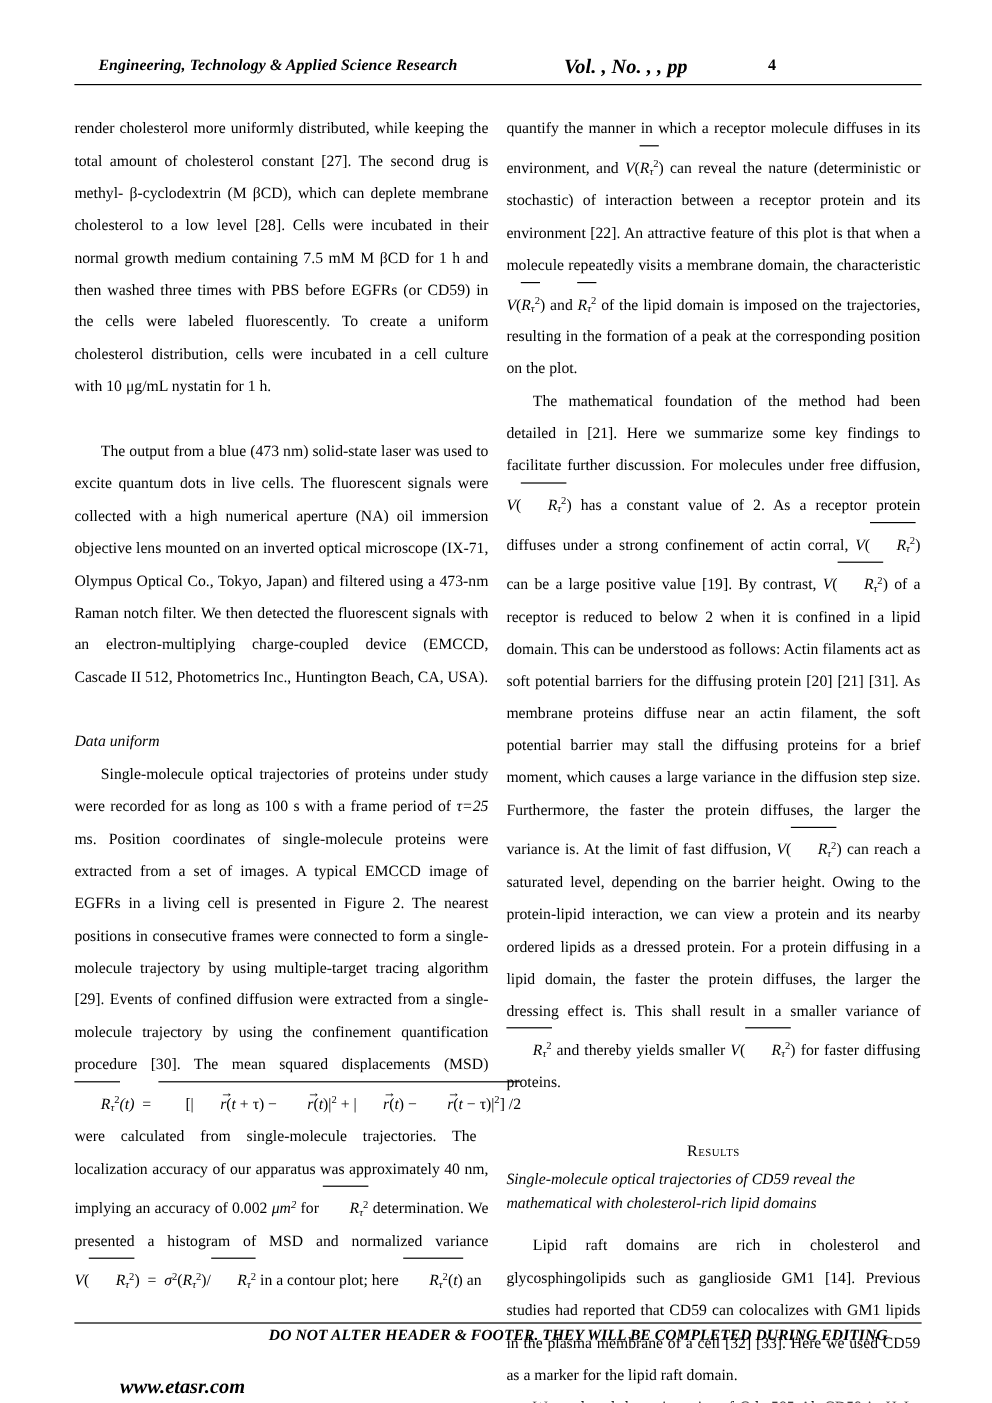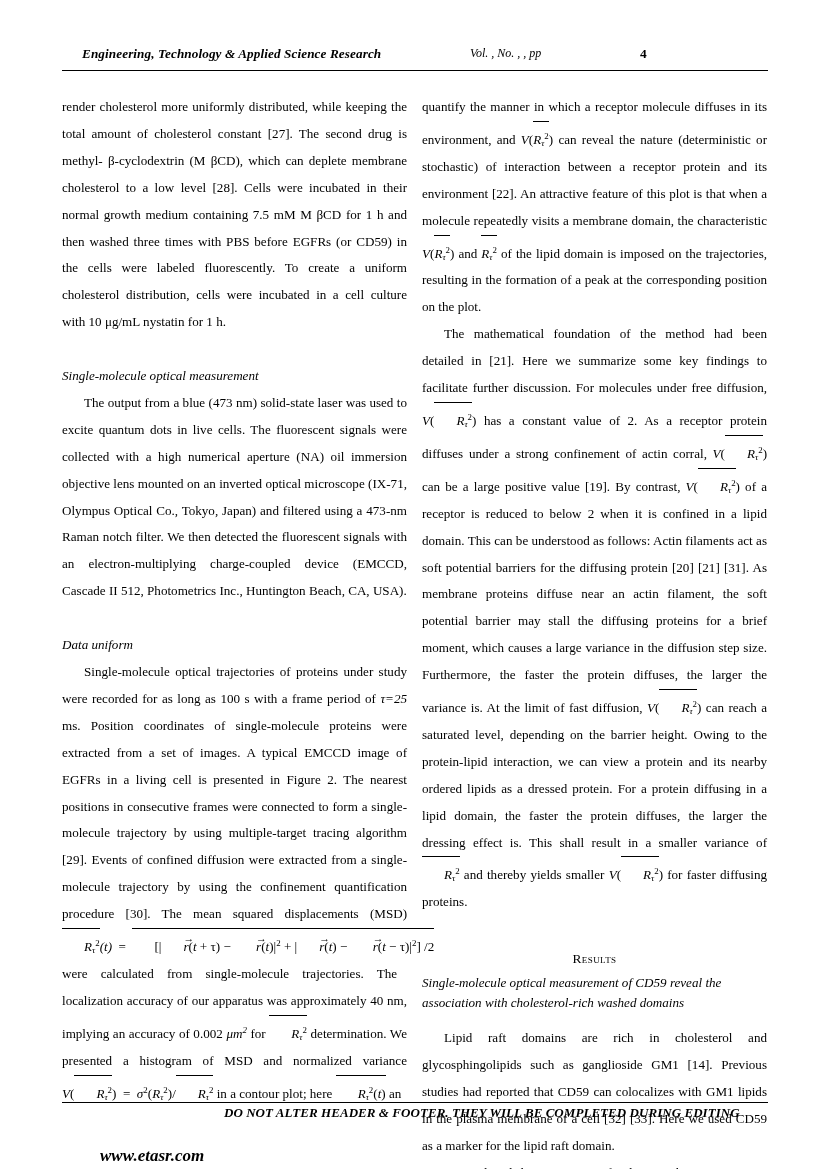--- a/index.html
+++ b/index.html
@@ -38,22 +38,22 @@
     font-weight: bold;
     font-size: 13.2px;
     white-space: nowrap;
     letter-spacing: 0.1px;
   }
   .header-volume {
     position: absolute;
     left: 408px;
     top: 0;
     font-style: italic;
-    font-weight: normal;
-    font-size: 12px;
+    font-weight: bold;
+    font-size: 17px;
     white-space: nowrap;
   }
   .header-pageno {
     position: absolute;
     left: 578px;
     top: 0;
     font-weight: bold;
     font-size: 13.4px;
   }
   .header-rule {
@@ -193,43 +193,42 @@
     <div class="header-volume">Vol. , No. , , pp</div>
     <div class="header-pageno">4</div>
   </div>
   <div class="header-rule"></div>
 
   <div class="col col-left">
 
     <p class="body noindent">render cholesterol more uniformly distributed, while keeping the total amount of cholesterol constant [27]. The second drug is methyl- β-cyclodextrin (M βCD), which can deplete membrane cholesterol to a low level [28]. Cells were incubated in their normal growth medium containing 7.5 mM M βCD for 1 h and then washed three times with PBS before EGFRs (or CD59) in the cells were labeled fluorescently. To create a uniform cholesterol distribution, cells were incubated in a cell culture with 10 μg/mL nystatin for 1 h.</p>
 
     <div class="gap-before-sub"></div>
-    <p class="subhead">Single-molecule optical measurement</p>
 
     <p class="body">The output from a blue (473 nm) solid-state laser was used to excite quantum dots in live cells. The fluorescent signals were collected with a high numerical aperture (NA) oil immersion objective lens mounted on an inverted optical microscope (IX-71, Olympus Optical Co., Tokyo, Japan) and filtered using a 473-nm Raman notch filter. We then detected the fluorescent signals with an electron-multiplying charge-coupled device (EMCCD, Cascade II 512, Photometrics Inc., Huntington Beach, CA, USA).</p>
 
     <div class="gap-before-sub"></div>
     <p class="subhead">Data uniform</p>
 
     <p class="body"><span>Single-molecule optical trajectories of proteins under study were recorded for as long as 100 s with a frame period of </span><span class="m mi">τ=25</span><span> ms. Position coordinates of single-molecule proteins were extracted from a set of images. A typical EMCCD image of EGFRs in a living cell is presented in Figure 2. The nearest positions in consecutive frames were connected to form a single-molecule trajectory by using multiple-target tracing algorithm [29]. Events of confined diffusion were extracted from a single-molecule trajectory by using the confinement quantification procedure [30]. The mean squared displacements (MSD) </span><span class="m"><span class="ovl"><span class="mi">R</span><sub class="sb mi">τ</sub><sup class="ex">2</sup></span><span class="mi">(t)</span> &nbsp;=&nbsp; <span class="ovl">[|<span class="vec"><span class="arrow">→</span><span class="mi">r</span></span>(<span class="mi">t</span> + τ) − <span class="vec"><span class="arrow">→</span><span class="mi">r</span></span>(<span class="mi">t</span>)|<sup class="ex">2</sup> + |<span class="vec"><span class="arrow">→</span><span class="mi">r</span></span>(<span class="mi">t</span>) − <span class="vec"><span class="arrow">→</span><span class="mi">r</span></span>(<span class="mi">t</span> − τ)|<sup class="ex">2</sup>] /2</span></span><span> were calculated from single-molecule trajectories. The localization accuracy of our apparatus was approximately 40 nm, implying an accuracy of 0.002 </span><span class="m mi"><span>μm</span><sup class="ex">2</sup></span><span> for </span><span class="m"><span class="ovl"><span class="mi">R</span><sub class="sb mi">τ</sub><sup class="ex">2</sup></span></span><span> determination. We presented a histogram of MSD and normalized variance </span><span class="m"><span class="mi">V</span>(<span class="ovl"><span class="mi">R</span><sub class="sb mi">τ</sub><sup class="ex">2</sup></span>) &nbsp;=&nbsp; <span class="mi">σ</span><sup class="ex">2</sup>(<span class="mi">R</span><sub class="sb mi">τ</sub><sup class="ex">2</sup>)/<span class="ovl"><span class="mi">R</span><sub class="sb mi">τ</sub><sup class="ex">2</sup></span></span><span> in a contour plot; here </span><span class="m"><span class="ovl"><span class="mi">R</span><sub class="sb mi">τ</sub><sup class="ex">2</sup>(<span class="mi">t</span>)</span></span><span> an</span></p>
 
   </div>
 
   <div class="col col-right">
 
     <p class="body noindent"><span>quantify the manner in which a receptor molecule diffuses in its environment, and </span><span class="m"><span class="mi">V</span>(<span class="ovl"><span class="mi">R</span><sub class="sb mi">τ</sub><sup class="ex">2</sup></span>)</span><span> can reveal the nature (deterministic or stochastic) of interaction between a receptor protein and its environment [22]. An attractive feature of this plot is that when a molecule repeatedly visits a membrane domain, the characteristic </span><span class="m"><span class="mi">V</span>(<span class="ovl"><span class="mi">R</span><sub class="sb mi">τ</sub><sup class="ex">2</sup></span>)</span><span> and </span><span class="m"><span class="ovl"><span class="mi">R</span><sub class="sb mi">τ</sub><sup class="ex">2</sup></span></span><span> of the lipid domain is imposed on the trajectories, resulting in the formation of a peak at the corresponding position on the plot.</span></p>
 
     <p class="body"><span>The mathematical foundation of the method had been detailed in [21]. Here we summarize some key findings to facilitate further discussion. For molecules under free diffusion, </span><span class="m"><span class="mi">V</span>(<span class="ovl"><span class="mi">R</span><sub class="sb mi">τ</sub><sup class="ex">2</sup></span>)</span><span> has a constant value of 2. As a receptor protein diffuses under a strong confinement of actin corral, </span><span class="m"><span class="mi">V</span>(<span class="ovl"><span class="mi">R</span><sub class="sb mi">τ</sub><sup class="ex">2</sup></span>)</span><span> can be a large positive value [19]. By contrast, </span><span class="m"><span class="mi">V</span>(<span class="ovl"><span class="mi">R</span><sub class="sb mi">τ</sub><sup class="ex">2</sup></span>)</span><span> of a receptor is reduced to below 2 when it is confined in a lipid domain. This can be understood as follows: Actin filaments act as soft potential barriers for the diffusing protein [20] [21] [31]. As membrane proteins diffuse near an actin filament, the soft potential barrier may stall the diffusing proteins for a brief moment, which causes a large variance in the diffusion step size. Furthermore, the faster the protein diffuses, the larger the variance is. At the limit of fast diffusion, </span><span class="m"><span class="mi">V</span>(<span class="ovl"><span class="mi">R</span><sub class="sb mi">τ</sub><sup class="ex">2</sup></span>)</span><span> can reach a saturated level, depending on the barrier height. Owing to the protein-lipid interaction, we can view a protein and its nearby ordered lipids as a dressed protein. For a protein diffusing in a lipid domain, the faster the protein diffuses, the larger the dressing effect is. This shall result in a smaller variance of </span><span class="m"><span class="ovl"><span class="mi">R</span><sub class="sb mi">τ</sub><sup class="ex">2</sup></span></span><span> and thereby yields smaller </span><span class="m"><span class="mi">V</span>(<span class="ovl"><span class="mi">R</span><sub class="sb mi">τ</sub><sup class="ex">2</sup></span>)</span><span> for faster diffusing proteins.</span></p>
 
     <div class="results-head-block">
       <p class="section-head">Results</p>
     </div>
 
-    <p class="italic-title">Single-molecule optical measurement of CD59 reveal the</p>
-    <p class="italic-title">association with cholesterol-rich washed domains</p>
+    <p class="italic-title">Single-molecule optical trajectories of CD59 reveal the</p>
+    <p class="italic-title">mathematical with cholesterol-rich lipid domains</p>
 
     <div class="gap-tiny"></div>
 
     <p class="body">Lipid raft domains are rich in cholesterol and glycosphingolipids such as ganglioside GM1 [14]. Previous studies had reported that CD59 can colocalizes with GM1 lipids in the plasma membrane of a cell [32] [33]. Here we used CD59 as a marker for the lipid raft domain.</p>
 
     <p class="body"><span>We analyzed the trajectories of Qdot585-Ab-CD59 in HeLa cells. The resulting </span><span class="m"><span class="mi">V</span>(<span class="ovl"><span class="mi">R</span><sub class="sb mi">τ</sub><sup class="ex">2</sup></span>)</span><span>-</span><span class="m"><span class="ovl"><span class="mi">R</span><sub class="sb mi">τ</sub><sup class="ex">2</sup></span></span><span> contour plot was presented in</span></p>
 
   </div>
 
   <div class="footer-rule"></div>

